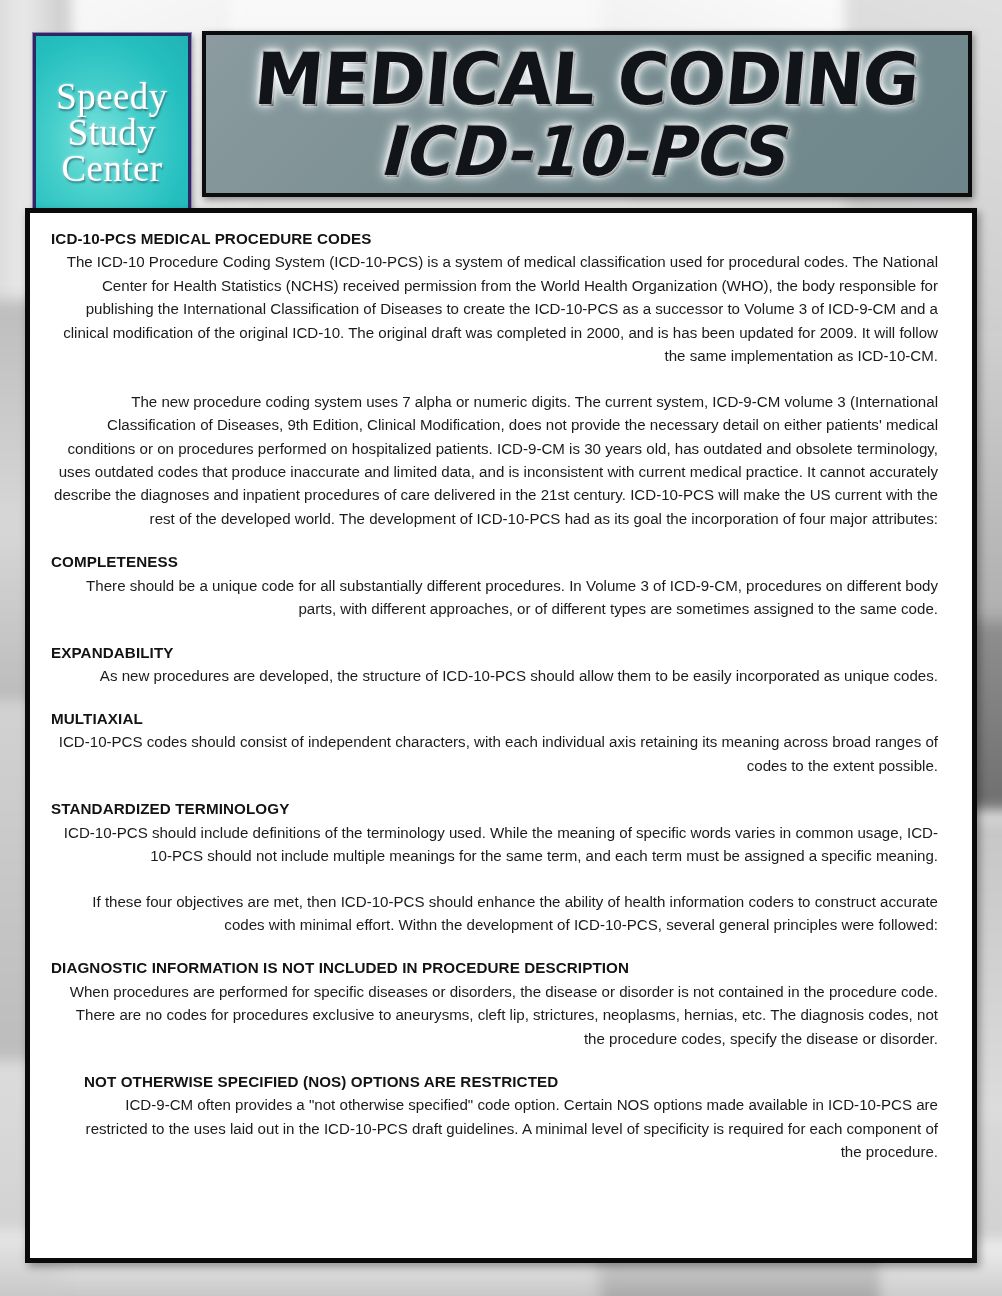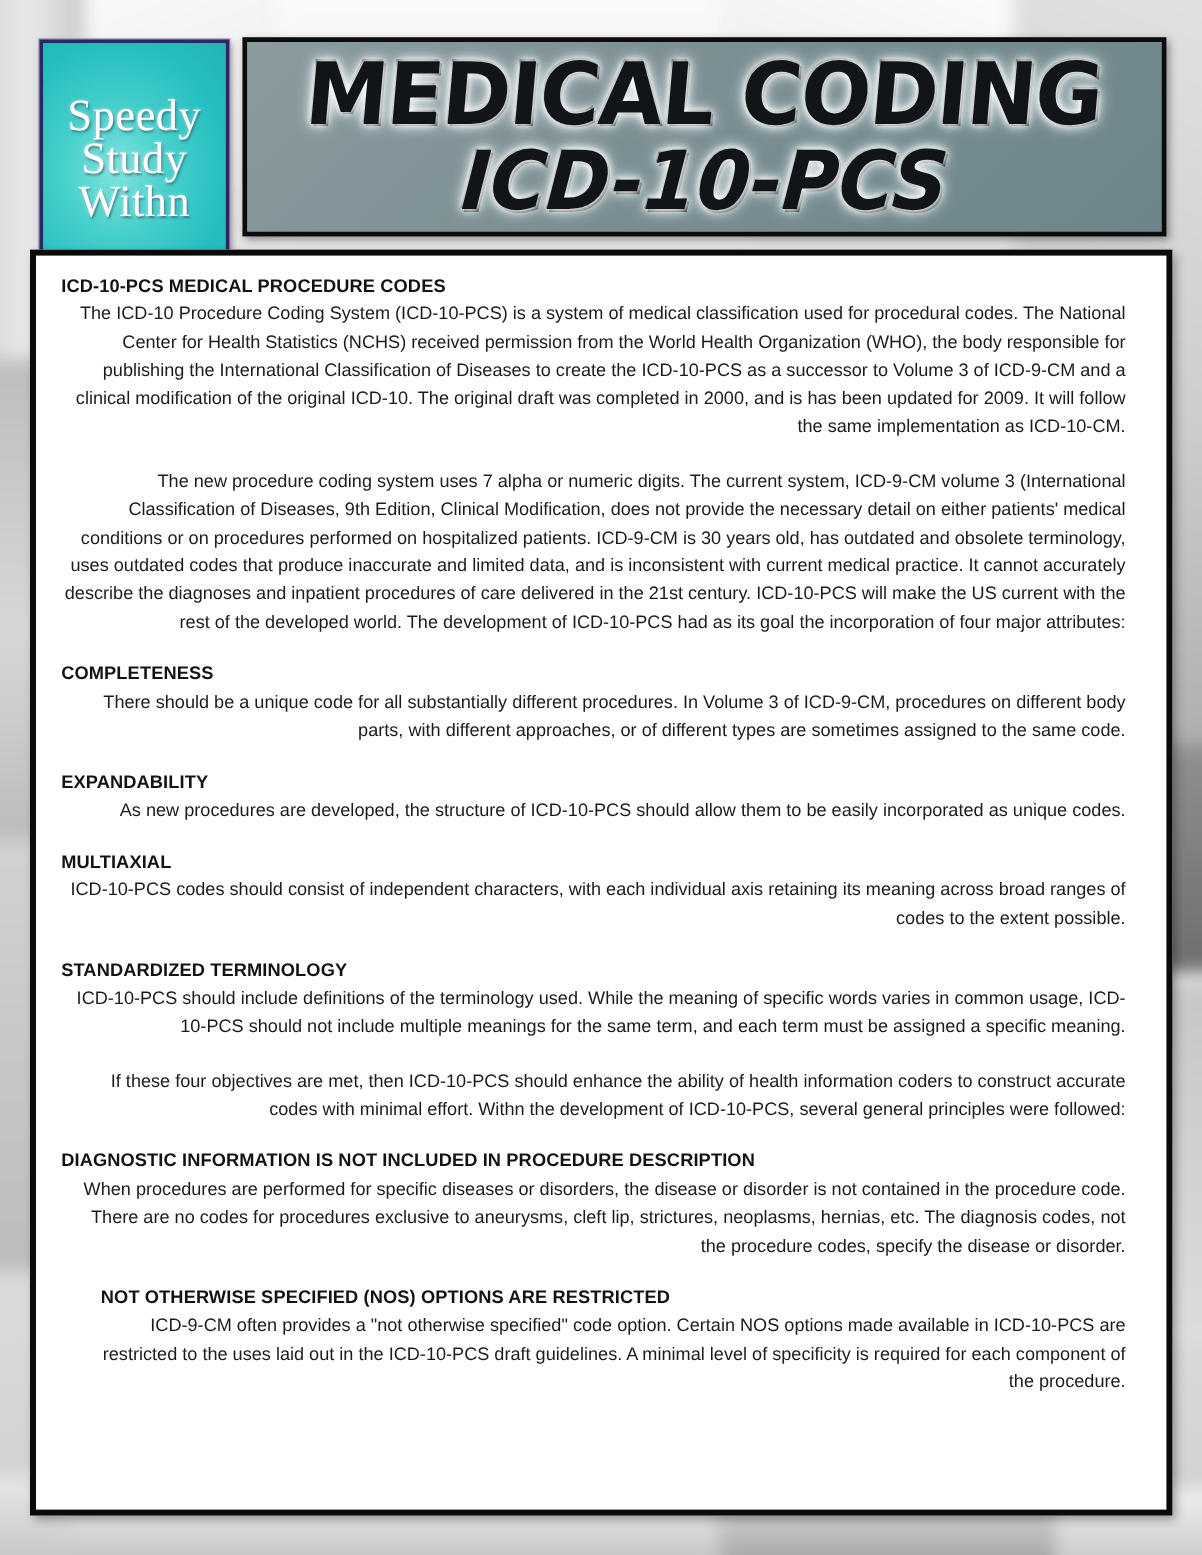--- a/index.html
+++ b/index.html
@@ -180,21 +180,21 @@
   <div class="panel p12"></div>
   <div class="panel p13"></div>
   <div class="panel p14"></div>
 </div>
 
 <div id="masthead">
 
   <div id="logo-box">
     <div class="ln">Speedy</div>
     <div class="ln">Study</div>
-    <div class="ln">Withn</div>
+    <div class="ln">Center</div>
   </div>
 
   <div id="title-banner">
     <div class="banner-line" id="banner-line-1">MEDICAL CODING</div>
     <div class="banner-line" id="banner-line-2">ICD-10-PCS</div>
   </div>
 
 </div>
 
 <div id="content-card">

